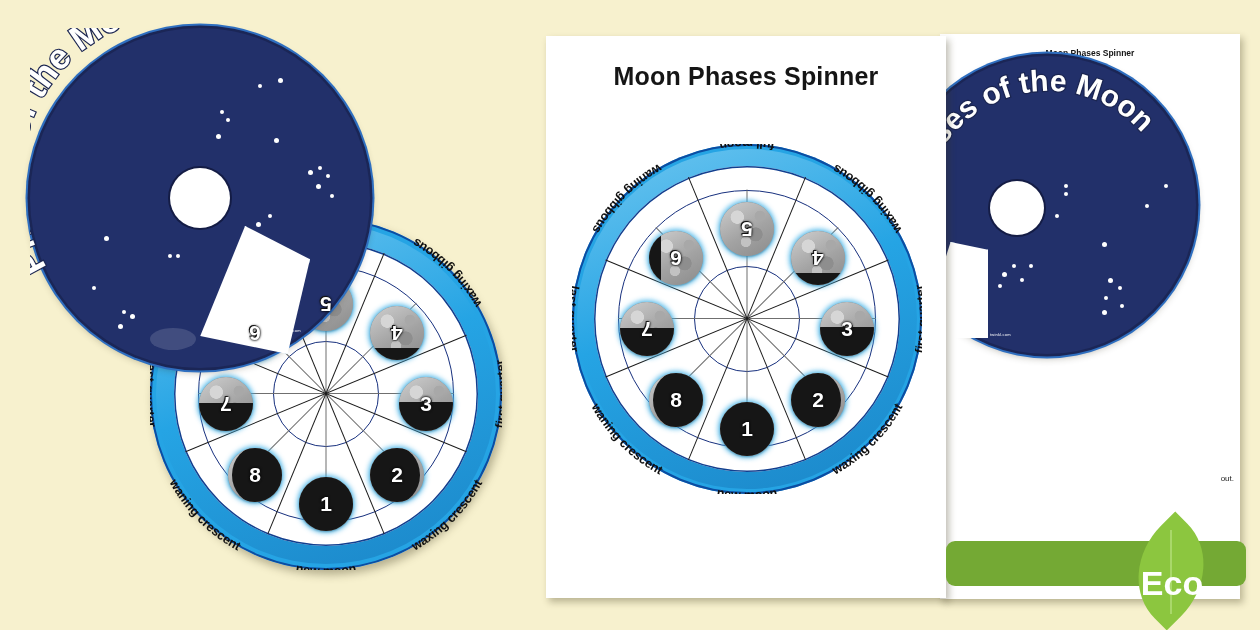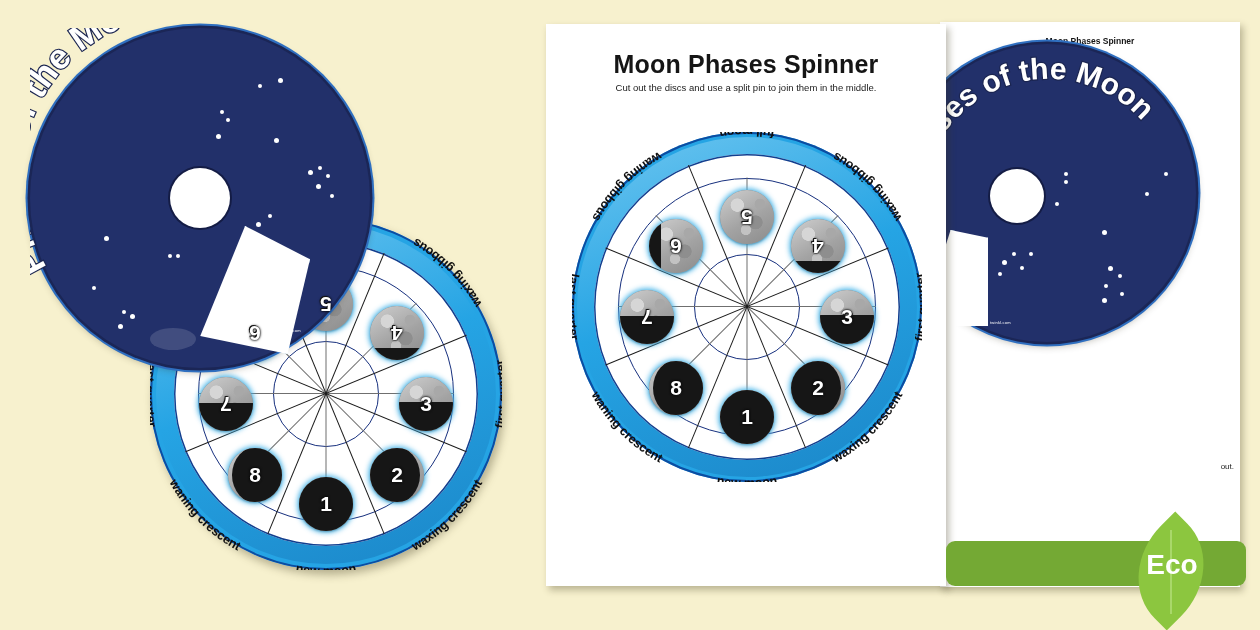--- a/index.html
+++ b/index.html
@@ -17,20 +17,21 @@
     background: #f7f1ce;
     overflow: hidden;
   }
 
   
   .sheet {
     position: absolute;
     background: #ffffff;
     box-shadow: 3px 4px 7px rgba(60,55,25,.33);
     overflow: hidden;
+    margin-top: 12px;
   }
   #sheet-back {
     left: 940px;
     top: 22px;
     width: 300px;
     height: 565px;
   }
   #sheet-front {
     left: 546px;
     top: 24px;
@@ -267,24 +268,24 @@
     position: absolute;
     left: 224px;
     top: 2px;
     width: 2px;
     height: 84px;
     background: #a9d86a;
   }
   .eco-leaf-label {
     position: absolute;
     left: 193px;
-    top: 21px;
+    top: 36px;
     width: 66px;
     text-align: center;
-    font-size: 28px;
+    font-size: 34px;
     font-weight: bold;
     color: #ffffff;
   }
 </style>
 </head>
 <body>
 
 <div id="stage">
 
   <div class="sheet" id="sheet-back">
@@ -316,21 +317,20 @@
       <div class="star" style="left:210px;top:222px;width:5px;height:5px;"></div>
       <div class="star" style="left:220px;top:230px;width:4px;height:4px;"></div>
       <div class="star" style="left:206px;top:240px;width:4px;height:4px;"></div>
       <div class="star" style="left:204px;top:254px;width:5px;height:5px;"></div>
       <div class="star" style="left:222px;top:248px;width:4px;height:4px;"></div>
     </div>
   </div>
 
   <div class="sheet" id="sheet-front">
     <div class="sheet-title-main">Moon Phases Spinner</div>
-    <div class="sheet-sub-main">Cut out the discs and use a split pin to join them in the middle.</div>
 
     <div class="wheel" id="wheel-front" style="left:26px; top:108px; width:350px; height:350px;">
       <div class="ring-outer"></div>
       <div class="ring-gloss" style="left:5px;top:5px;width:340px;height:340px;"></div>
       <div class="ring-inner-face" style="left:22px;top:22px;width:306px;height:306px;"></div>
       <div class="inner-circle" style="left:46px;top:46px;width:258px;height:258px;"></div>
       <div class="hub-circle" style="left:122px;top:122px;width:106px;height:106px;"></div>
 
       <div class="spoke" style="left:46px;top:174px;width:258px;height:1px;"></div>
       <div class="spoke" style="left:46px;top:174px;width:258px;height:1px;transform:rotate(45deg);"></div>

